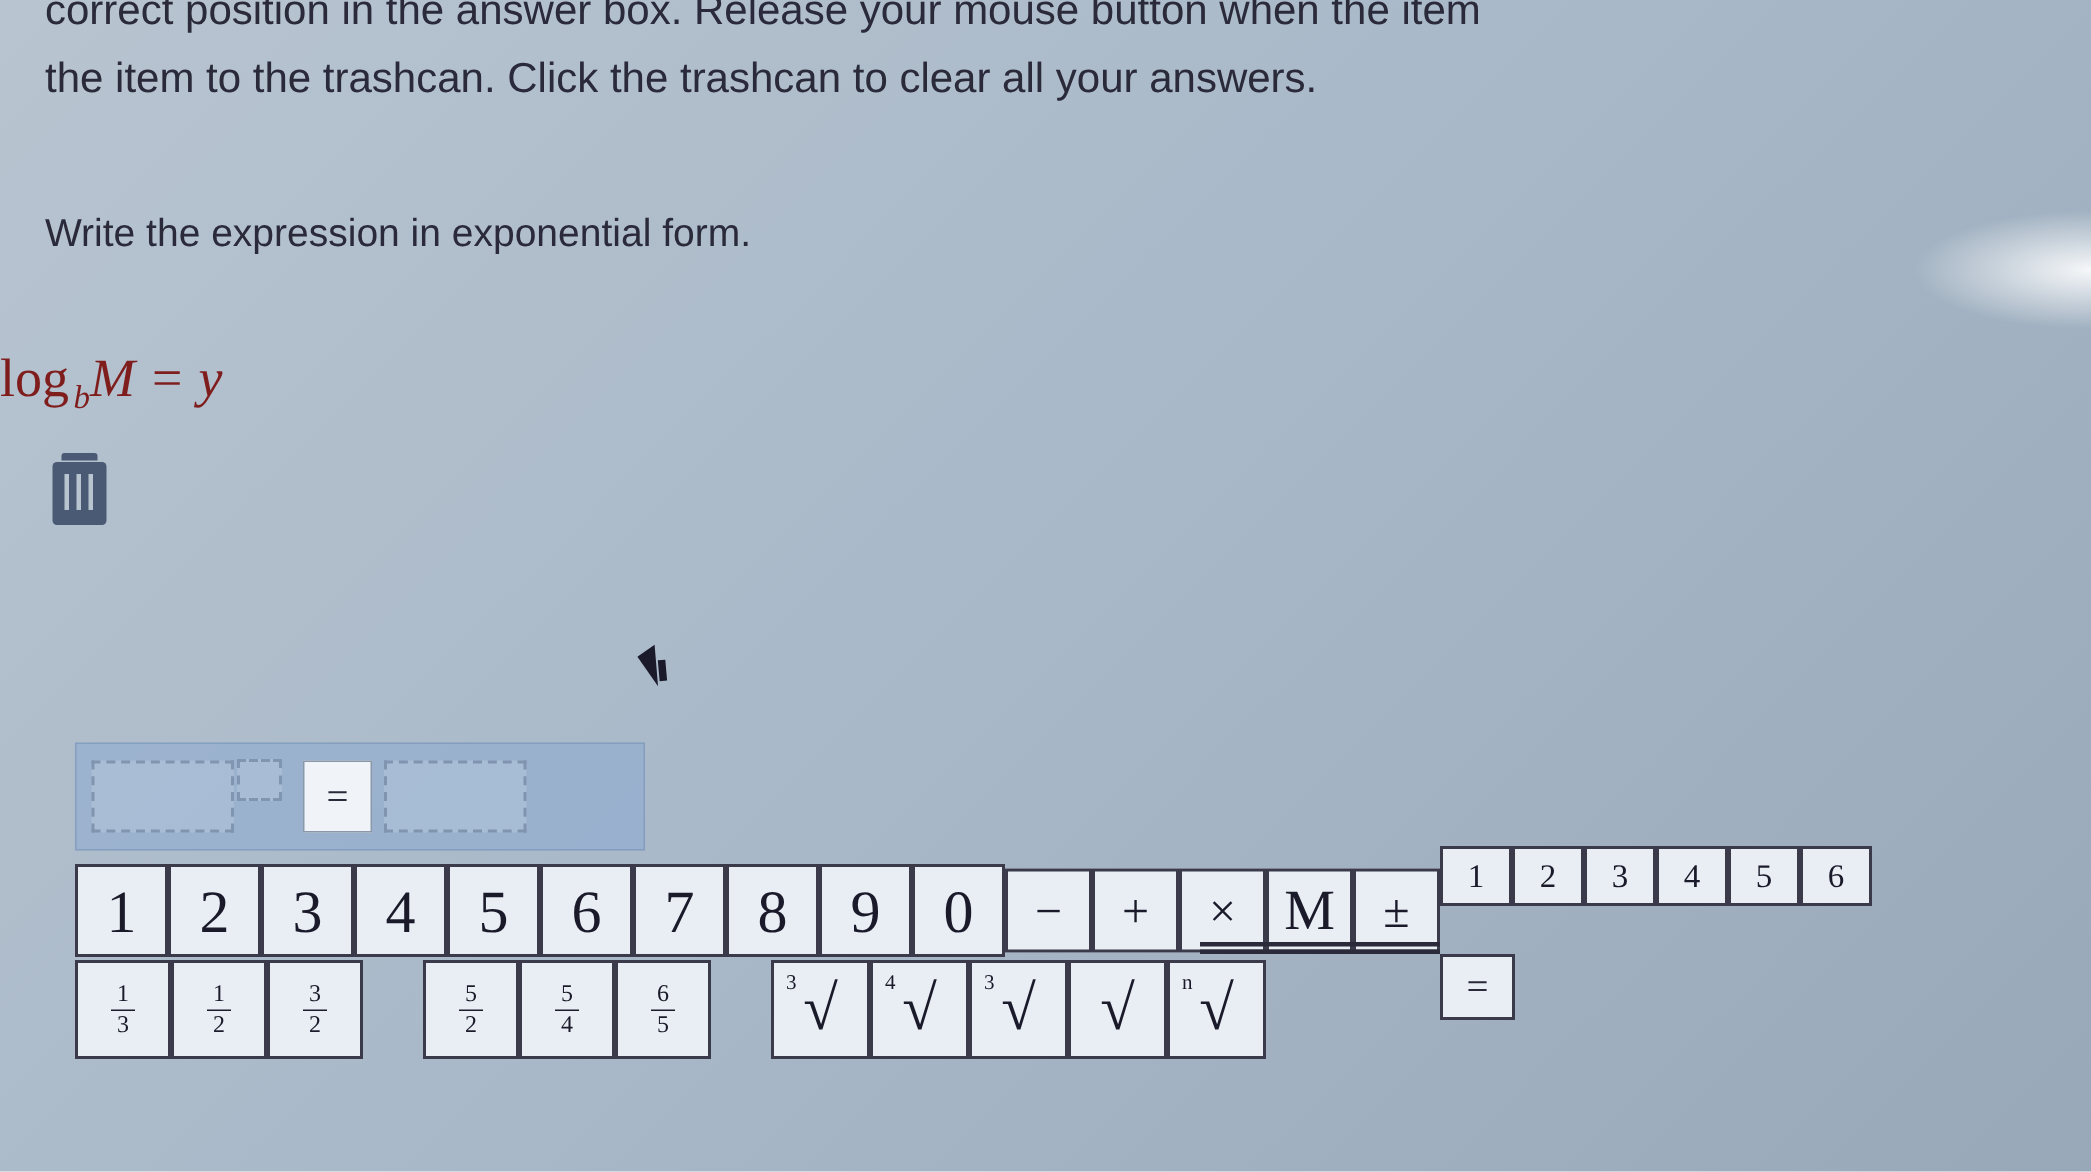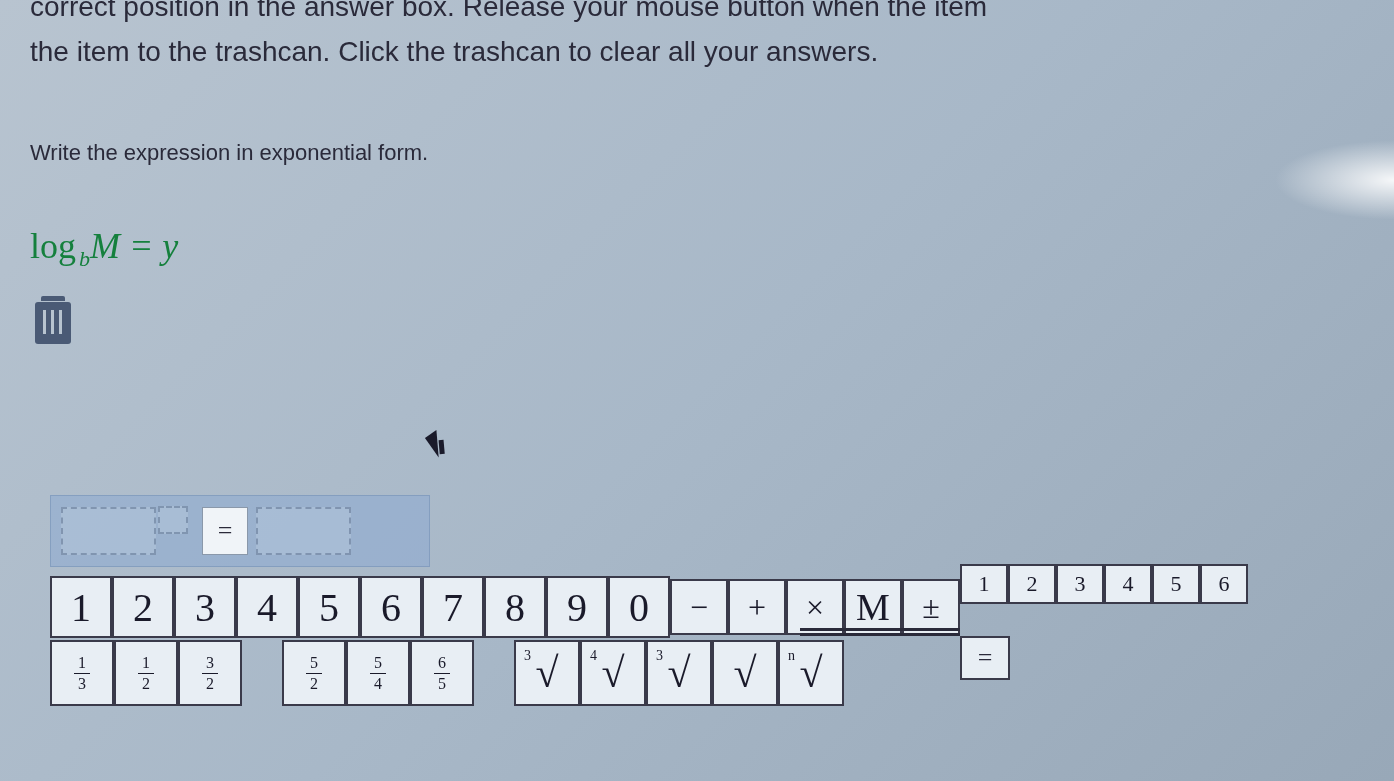--- a/index.html
+++ b/index.html
@@ -14,28 +14,27 @@
     }
     .instruction-text {
       font-size: 28px;
       line-height: 1.6;
       padding: 0 30px;
       color: #2a2a3a;
       font-weight: 500;
     }
     .line1 { margin-top: -15px; }
     .line2 { }
-    .prompt { margin-top: 60px; font-size: 22px; }
+    .prompt { margin-top: 60px; font-size: 26px; }
     .equation {
       margin-top: 55px;
       font-size: 36px;
       font-family: 'Times New Roman', serif;
-      padding-left: 30px;
       font-style: italic;
-      color: #15803d;
+      color: #7f1d1d;
     }
     .equation .sub { font-size: 22px; vertical-align: sub; font-style: italic; }
     .equation .log { font-style: normal; }
     .trashcan {
       margin: 30px 0 0 35px;
       width: 36px;
       height: 42px;
       background: #4a5a75;
       border-radius: 3px;
       position: relative;

